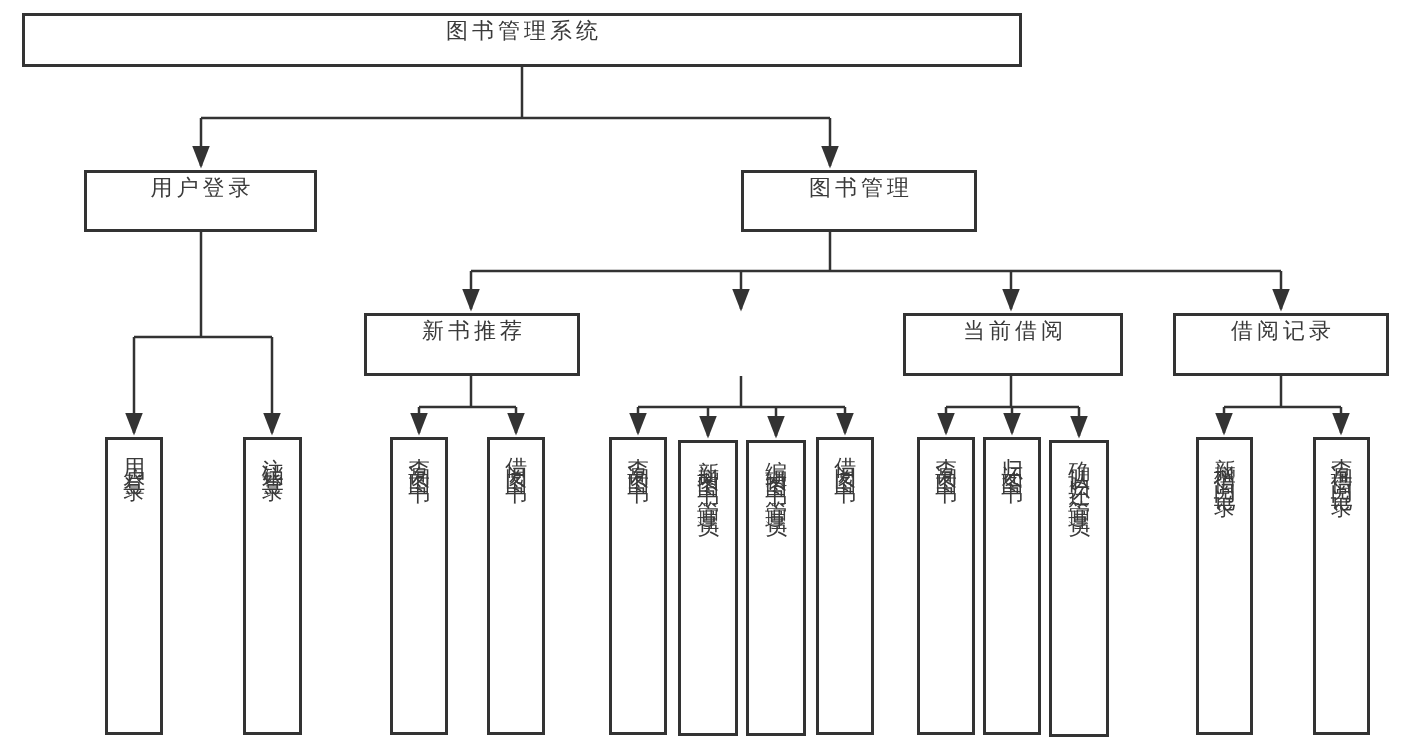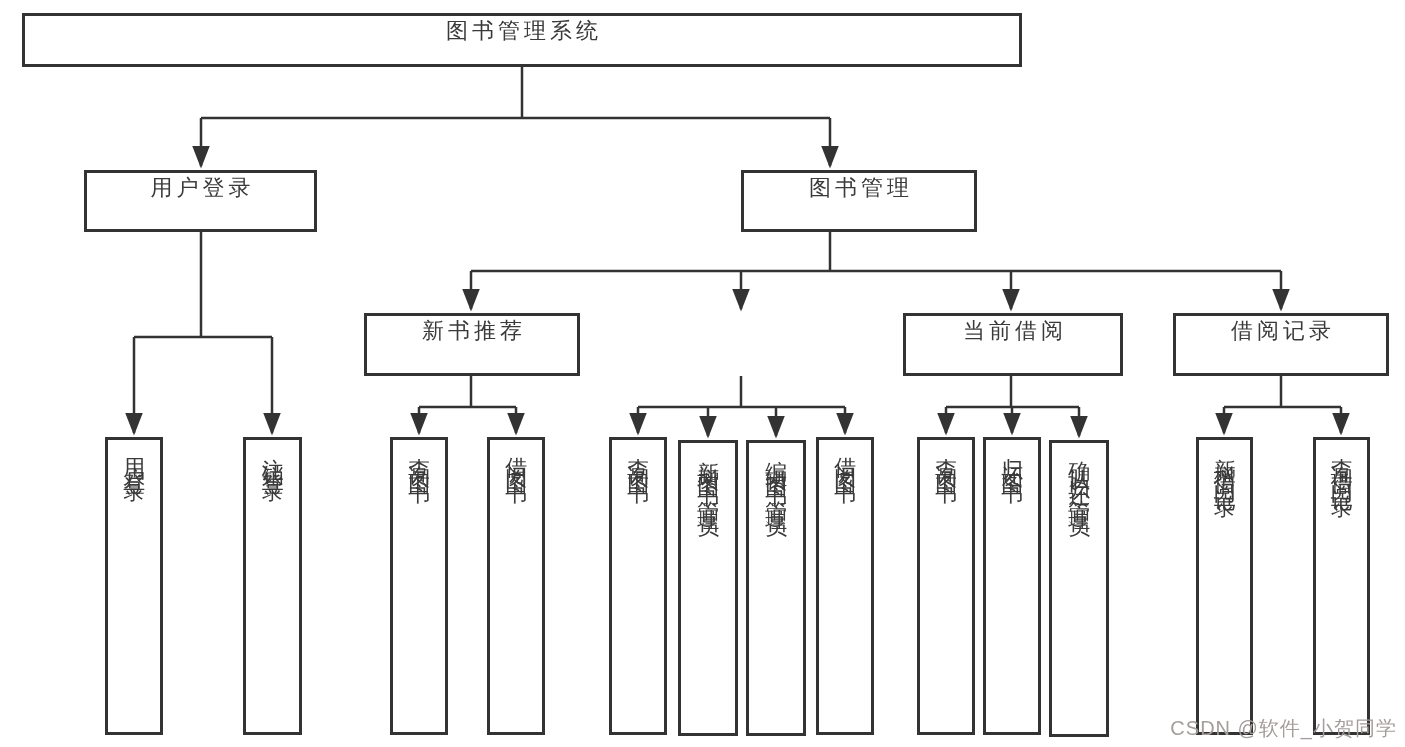--- a/index.html
+++ b/index.html
@@ -165,15 +165,14 @@
     <span class="vtext">确认归还（管理员）</span>
   </div>
 
   <div class="box" style="left:1196px; top:437px; width:57px; height:298px;">
     <span class="vtext">新增借阅记录</span>
   </div>
   <div class="box" style="left:1313px; top:437px; width:57px; height:298px;">
     <span class="vtext">查询借阅记录</span>
   </div>
 
-  <div class="watermark">CSDN @软件_小贺同学</div>
 
 </div>
 
 </body></html>

